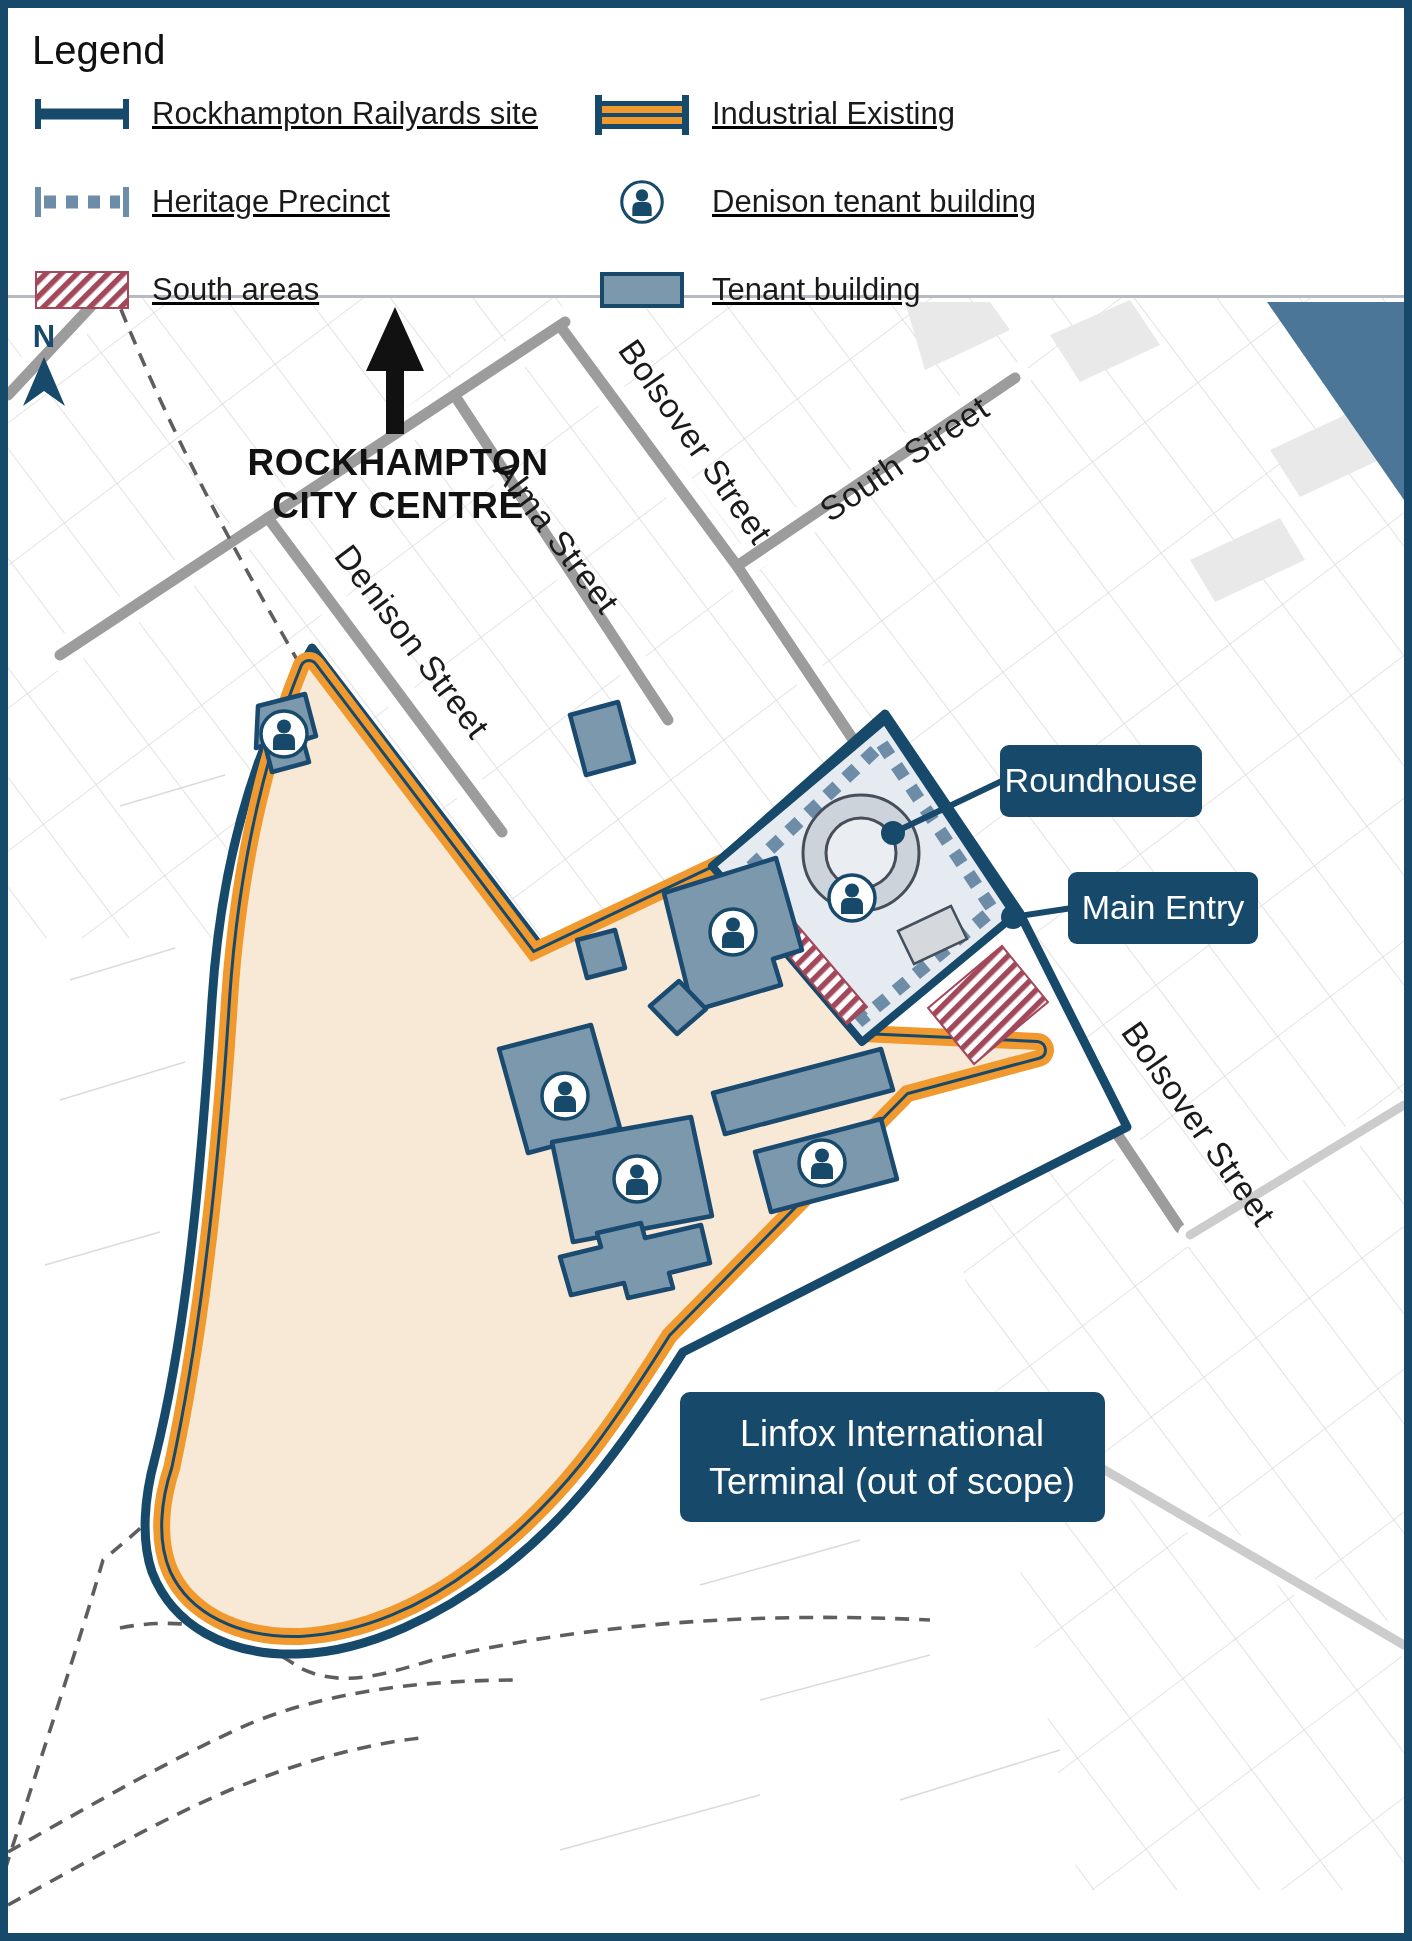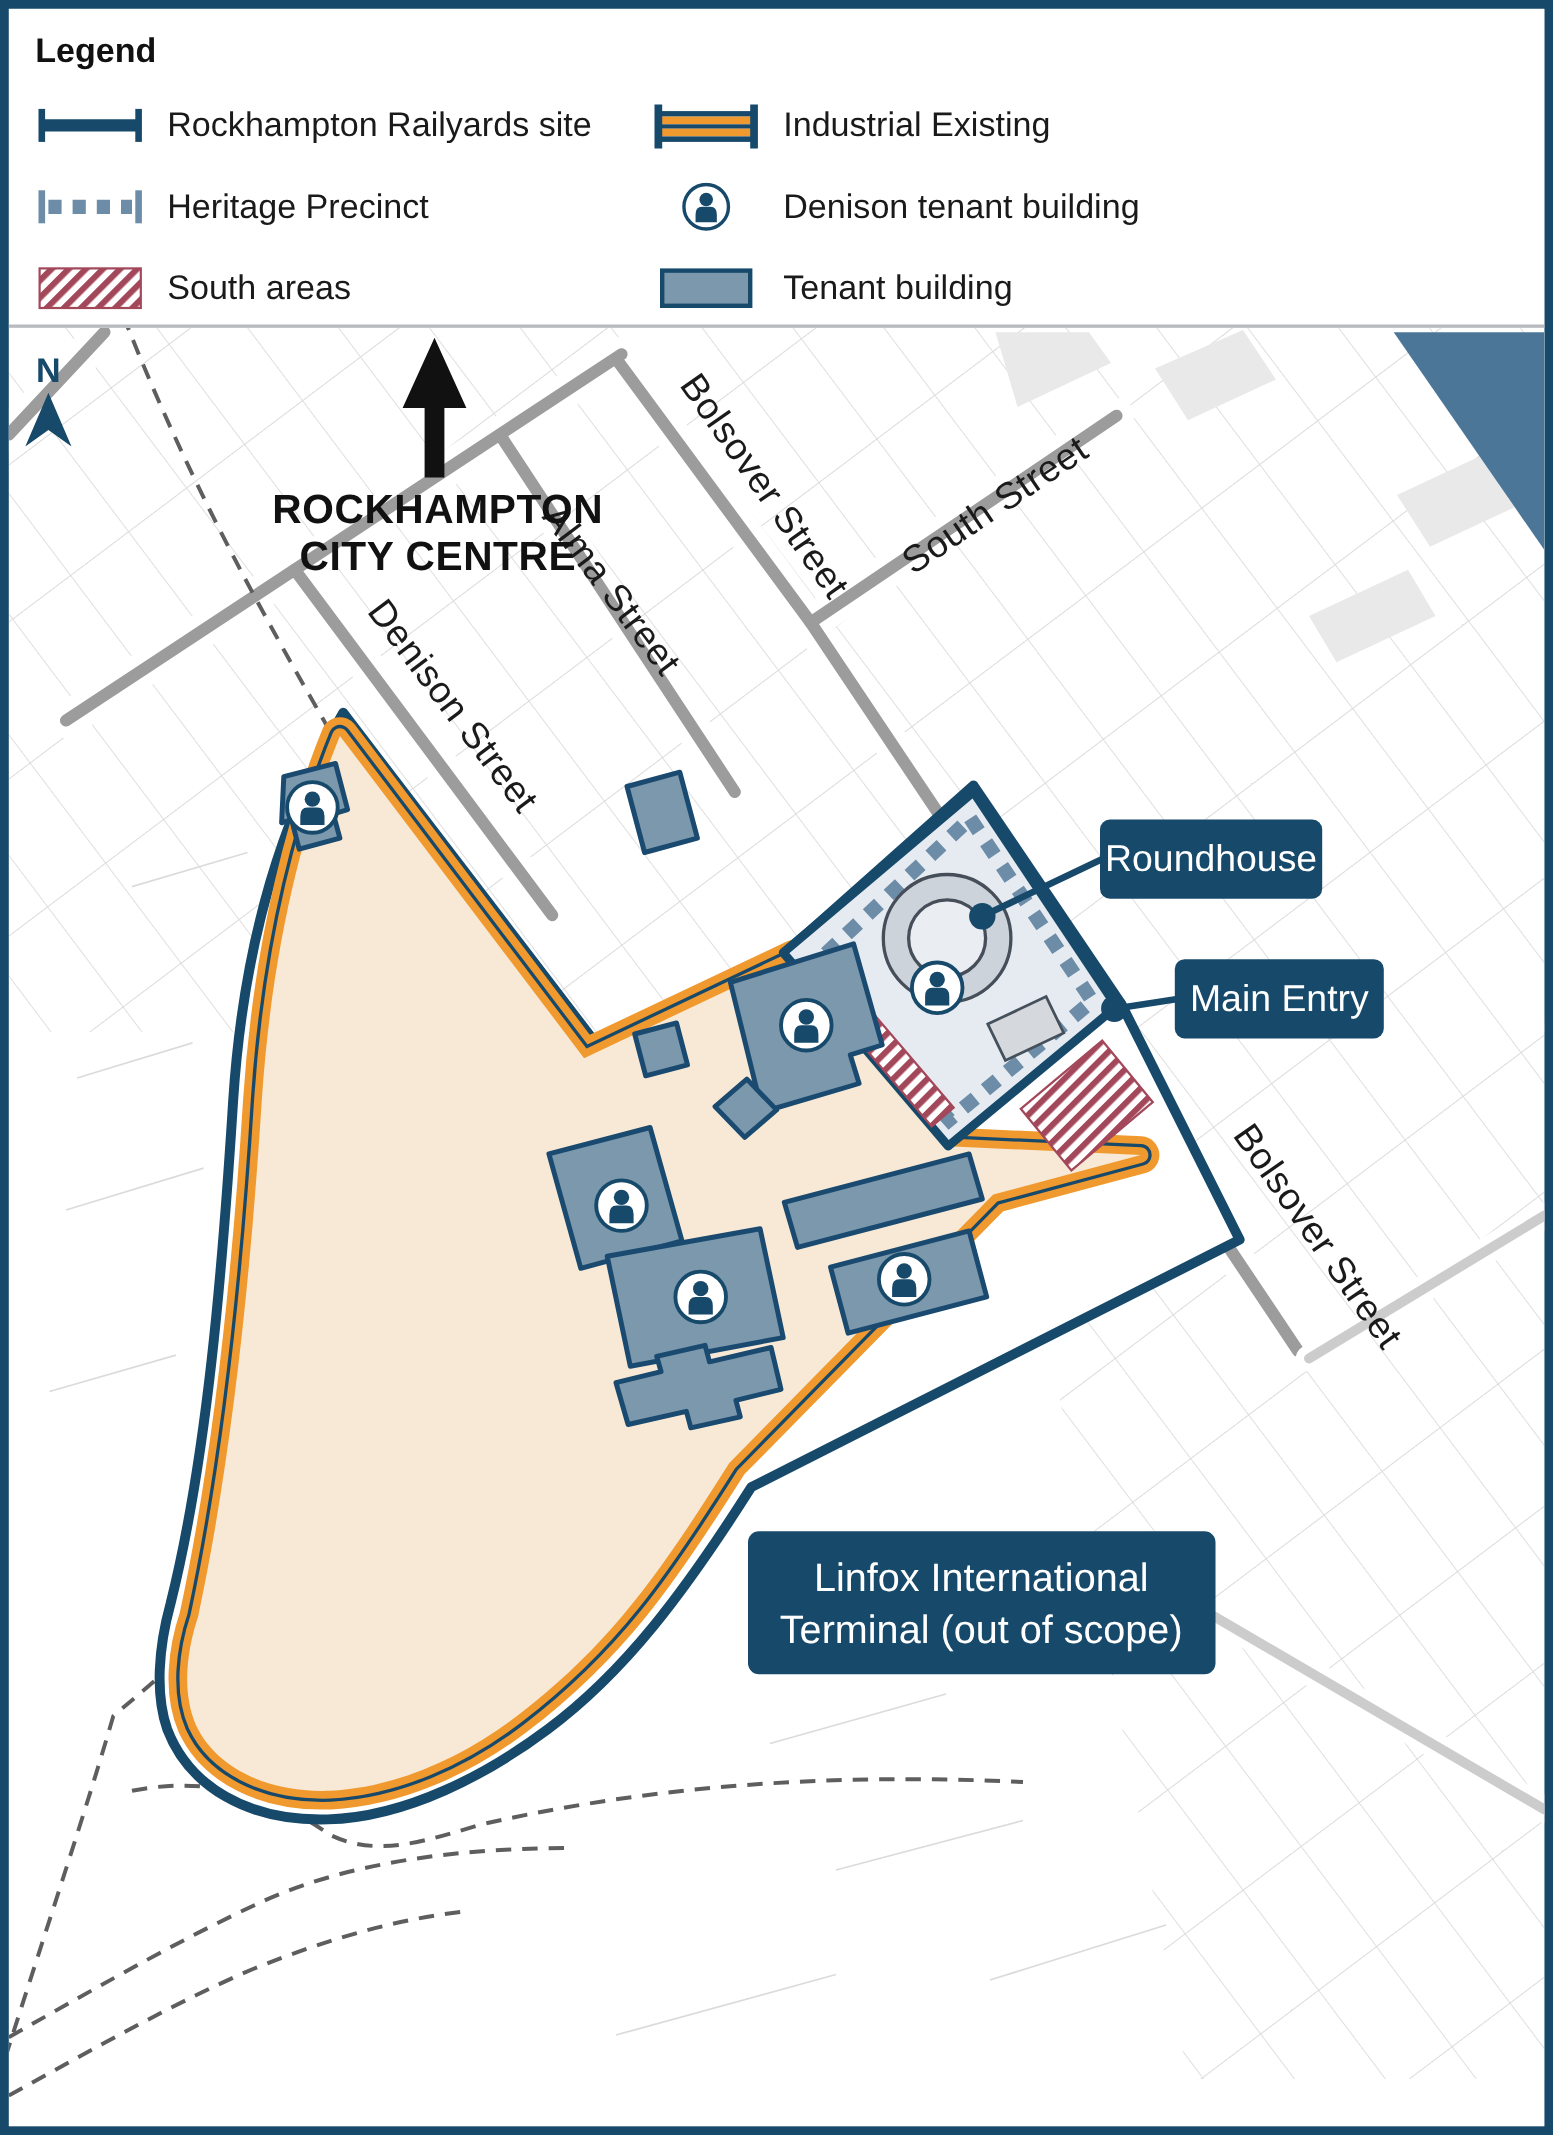--- a/index.html
+++ b/index.html
@@ -14,26 +14,27 @@
   }
   .map-svg{position:absolute;left:0;top:0;}
   
   .legend{
     position:absolute;left:0;top:0;right:0;height:287px;
     background:#ffffff;border-bottom:3px solid #B7BABE;
     z-index:5;
   }
   .legend-title{
     position:absolute;left:24px;top:20px;
-    font-size:31px;font-weight:bold;color:#111;
+    font-size:40px;font-weight:normal;color:#111;
   }
   .legend-grid{
     position:absolute;left:24px;top:84px;right:16px;
     display:grid;grid-template-columns:560px auto;
-    row-gap:30px;
+    row-gap:44px;
+    text-decoration:underline;
   }
   .legend-item{display:flex;align-items:center;gap:20px;height:44px;}
   .legend-sym{flex:0 0 100px;height:44px;}
   .legend-label{font-size:31px;color:#1A1A1A;white-space:nowrap;}
   
   text{font-family:"Liberation Sans", sans-serif;}
   .street-label{font-size:34px;fill:#1A1A1A;letter-spacing:.5px;}
   .callout-text{font-size:34px;fill:#ffffff;}
   .linfox-text{font-size:36px;fill:#ffffff;}
   .city-text{font-size:37px;font-weight:bold;fill:#111;letter-spacing:.5px;}

